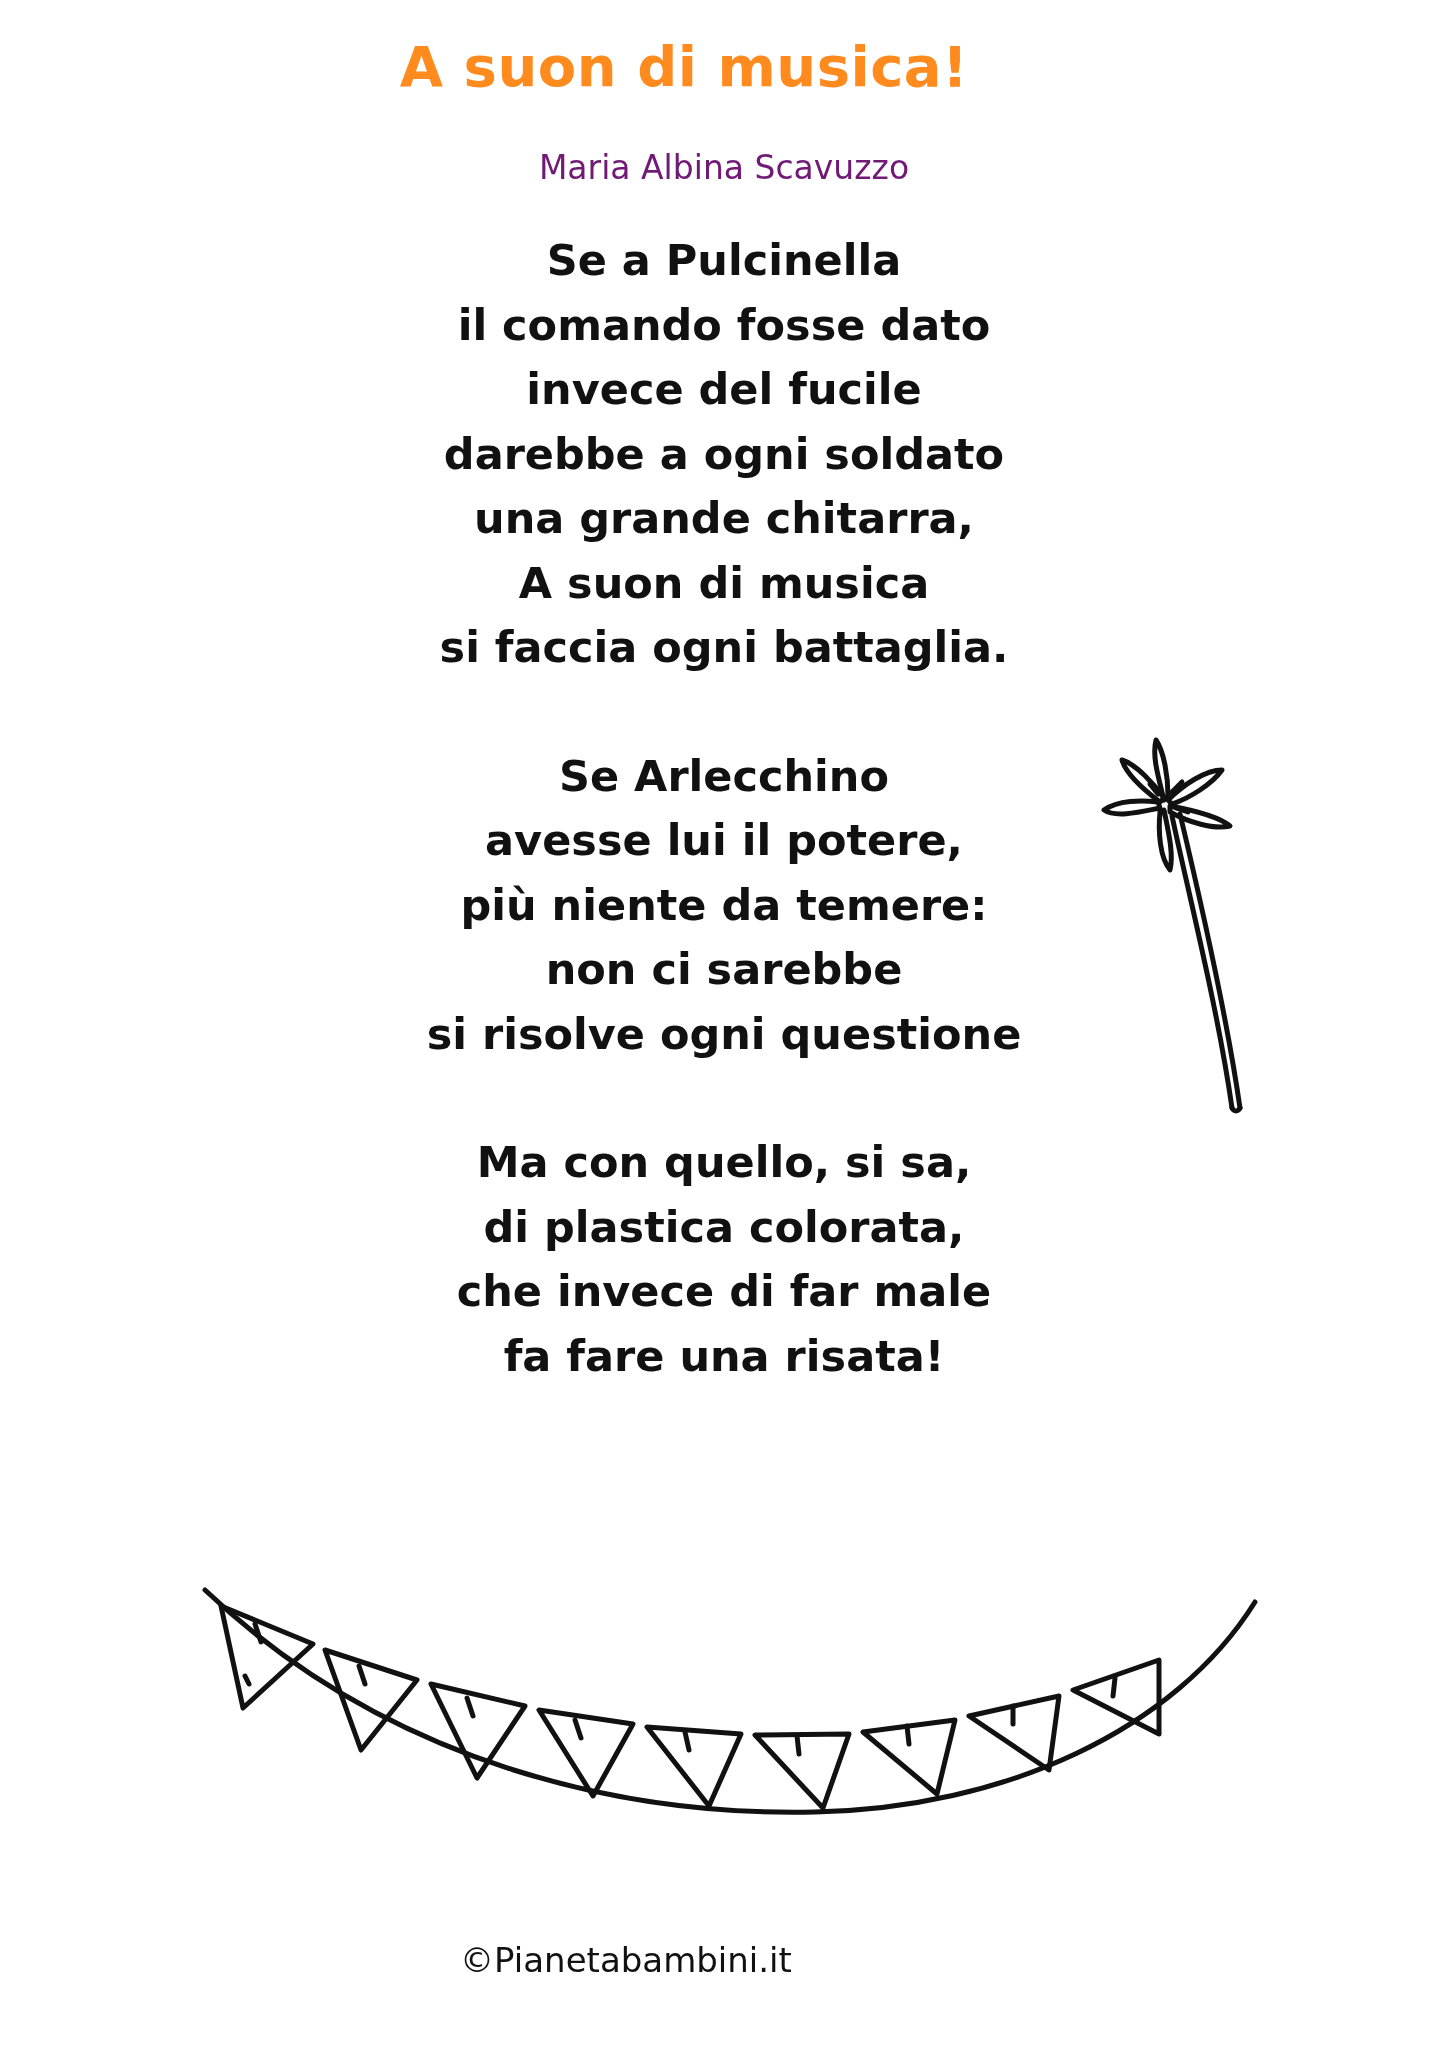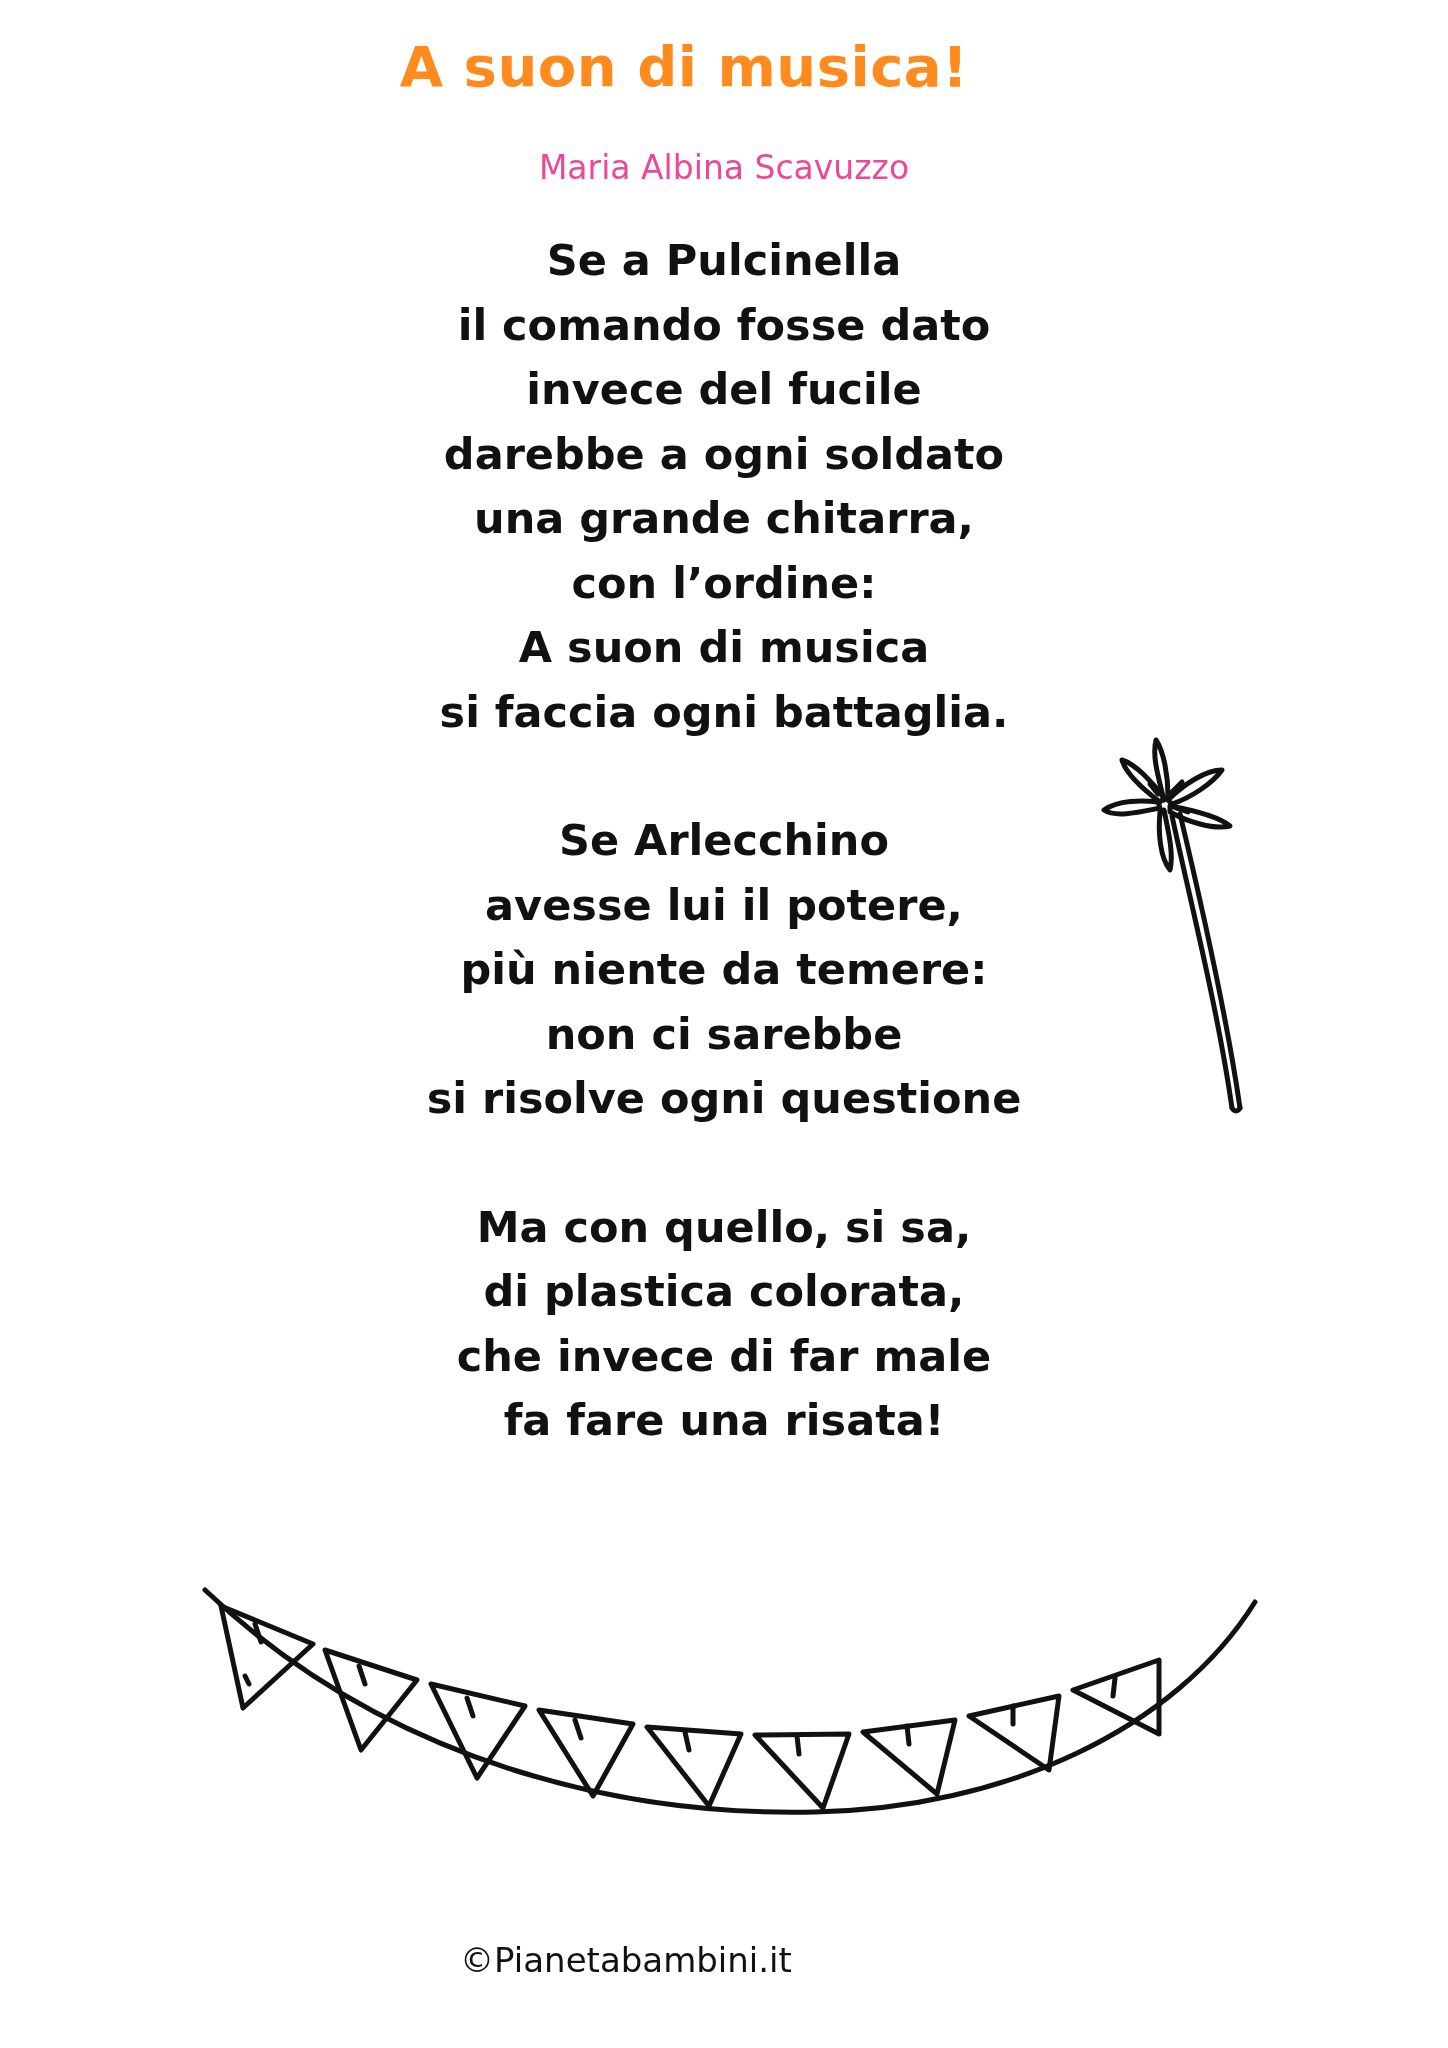--- a/index.html
+++ b/index.html
@@ -34,21 +34,21 @@
     color: #FF8A1E;
   }
 
   .author {
     position: absolute;
     top: 148px;
     left: 0;
     width: 1448px;
     text-align: center;
     font-size: 33px;
-    color: #ec4899;
+    color: #701a75;
   }
 
   .poem {
     position: absolute;
     top: 228px;
     left: 0;
     width: 1448px;
     text-align: center;
     font-size: 43px;
     line-height: 64.5px;
@@ -105,21 +105,20 @@
   <div class="author">Maria Albina Scavuzzo</div>
 
   <div class="poem">
 
     <div class="stanza">
       <span class="line">Se a Pulcinella</span>
       <span class="line">il comando fosse dato</span>
       <span class="line">invece del fucile</span>
       <span class="line">darebbe a ogni soldato</span>
       <span class="line">una grande chitarra,</span>
-      <span class="line">con l’ordine:</span>
       <span class="line">A suon di musica</span>
       <span class="line">si faccia ogni battaglia.</span>
     </div>
 
     <div class="stanza">
       <span class="line">Se Arlecchino</span>
       <span class="line">avesse lui il potere,</span>
       <span class="line">più niente da temere:</span>
       <span class="line">non ci sarebbe</span>
       <span class="line">si risolve ogni questione</span>

